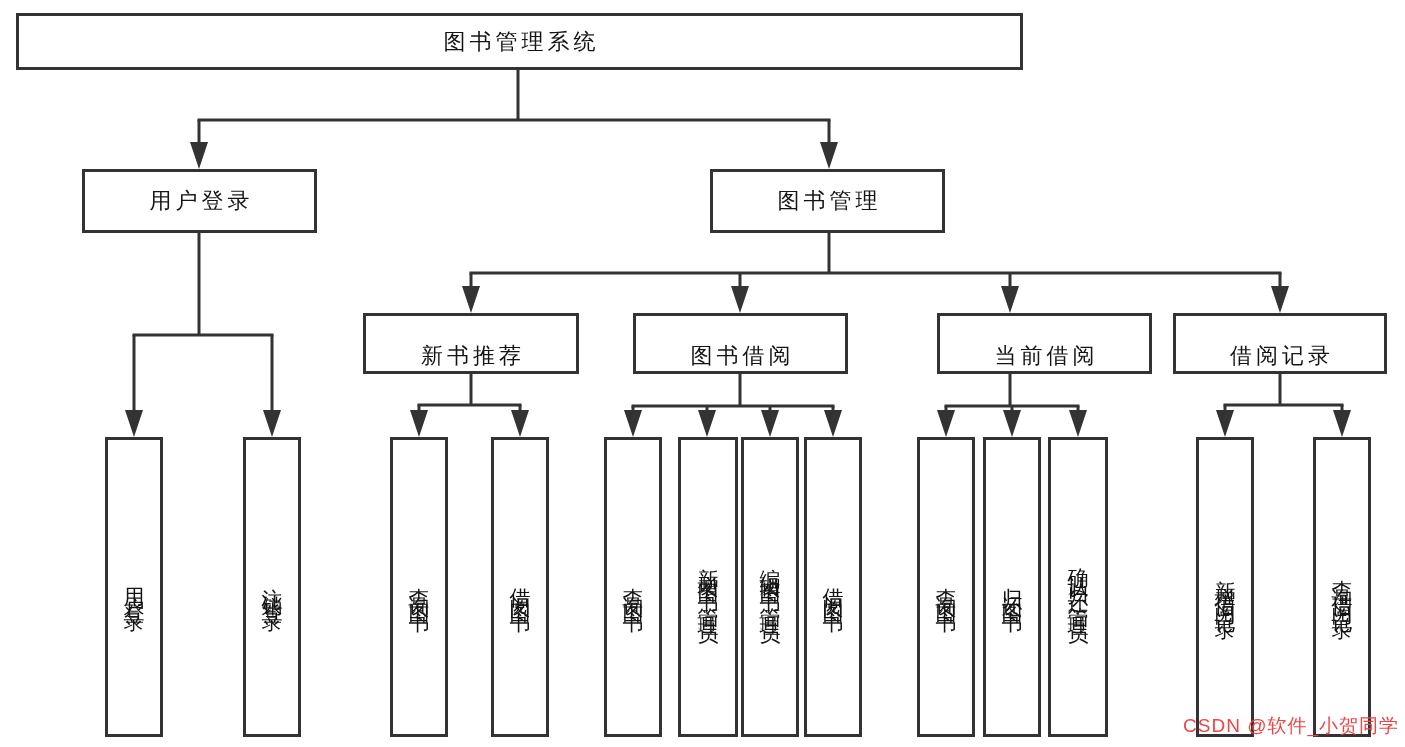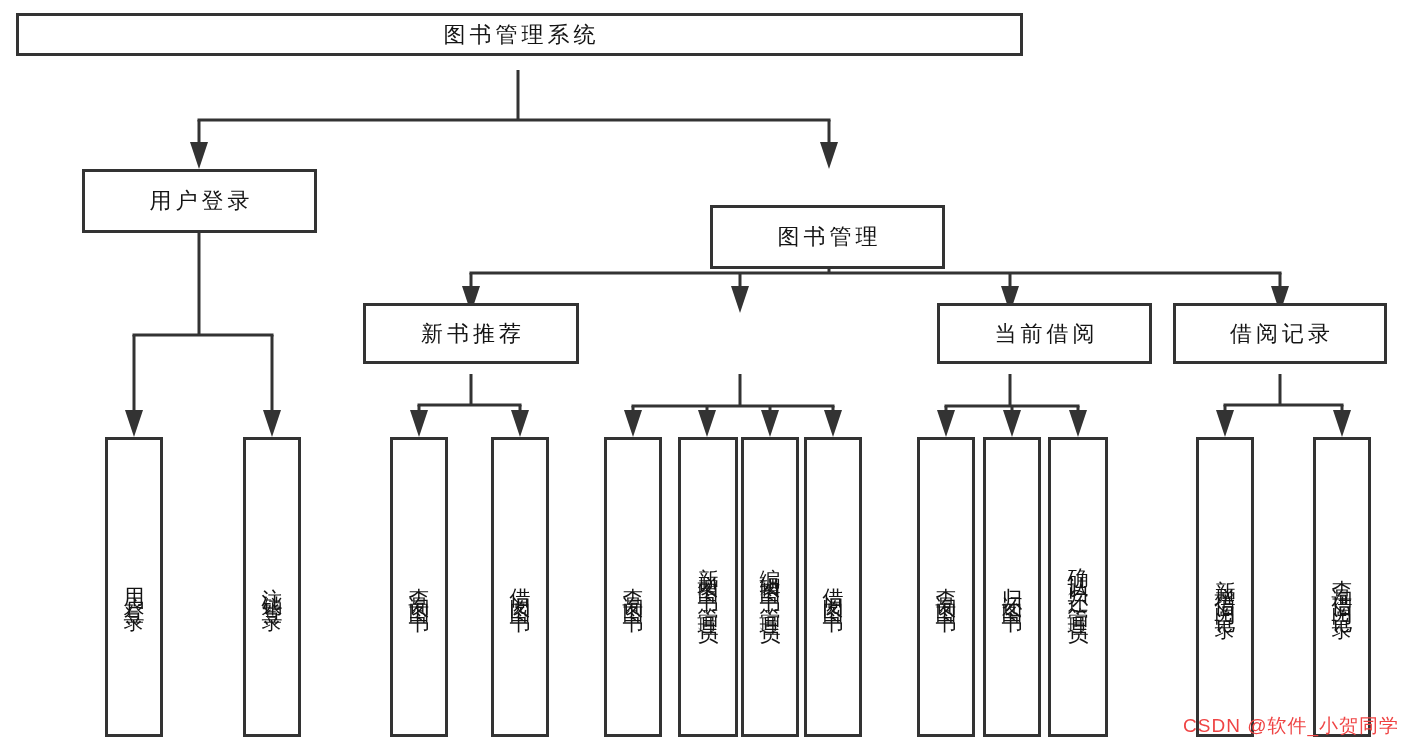--- a/index.html
+++ b/index.html
@@ -9,23 +9,23 @@
     font-family:"Liberation Sans","DejaVu Sans",sans-serif; overflow:hidden;
   }
   .wires { position:absolute; left:0; top:0; width:1405px; height:747px; }
   .wires line { stroke:#333333; stroke-width:3; }
   .wires polygon { fill:#333333; stroke:none; }
   .box {
     position:absolute; border:3px solid #333333; background:#ffffff;
     display:flex; align-items:center; justify-content:center; color:#141414;
   }
   .hlabel { font-size:22px; letter-spacing:4px; text-indent:4px; white-space:nowrap; }
-  .root  { left:16px;  top:13px;  width:1007px; height:43px; }
+  .root  { left:16px;  top:13px;  width:1007px; height:57px; }
   .lvl2  { top:169px; height:64px; width:235px; }
-  .lvl3  { top:303px; height:61px; }
+  .lvl3  { top:313px; height:61px;align-items:flex-end; }
   .leaf  { top:437px; height:300px; width:58px; }
   .vtext { writing-mode:vertical-rl; text-orientation:mixed; font-size:21px; letter-spacing:8px; white-space:nowrap; }
   .watermark {
     position:absolute; right:6px; bottom:8px; font-size:19px; letter-spacing:1px;
     color:#ef4444; z-index:5;
   }
 </style>
 </head>
 <body>
 
@@ -107,26 +107,29 @@
     </g>
   </svg>
 
   <div class="box root">
     <span class="hlabel">图书管理系统</span>
   </div>
 
   <div class="box lvl2" style="left:82px;">
     <span class="hlabel">用户登录</span>
   </div>
-  <div class="box lvl2" style="left:710px;margin-top:36px;">
+  <div class="box lvl2" style="left:710px;">
     <span class="hlabel">图书管理</span>
   </div>
 
   <div class="box lvl3" style="left:363px; width:216px;">
     <span class="hlabel">新书推荐</span>
+  </div>
+  <div class="box lvl3" style="left:633px; width:215px;">
+    <span class="hlabel">图书借阅</span>
   </div>
   <div class="box lvl3" style="left:903px; width:215px;margin-left:34px;">
     <span class="hlabel">当前借阅</span>
   </div>
   <div class="box lvl3" style="left:1173px; width:214px;">
     <span class="hlabel">借阅记录</span>
   </div>
 
   <div class="box leaf" style="left:105px;">
     <span class="vtext">用户登录</span>

